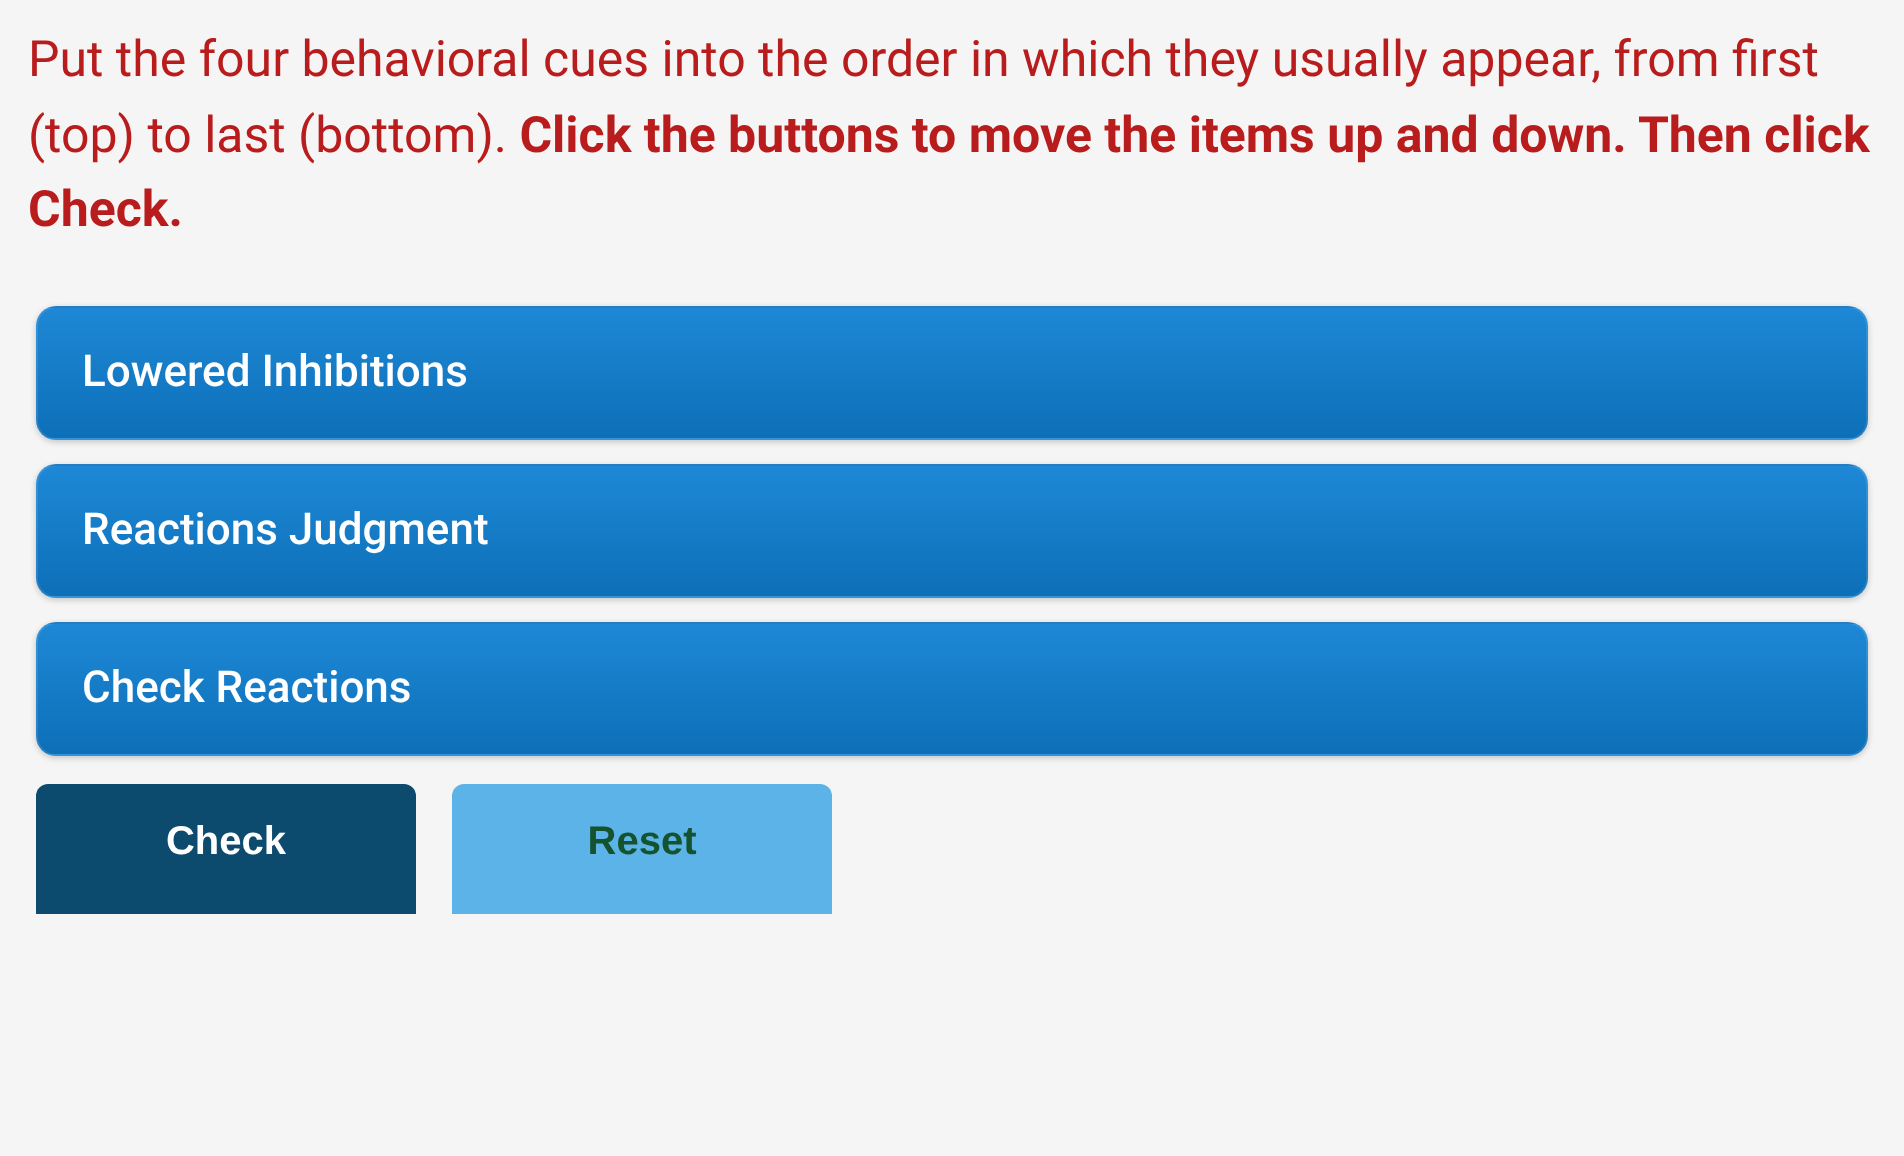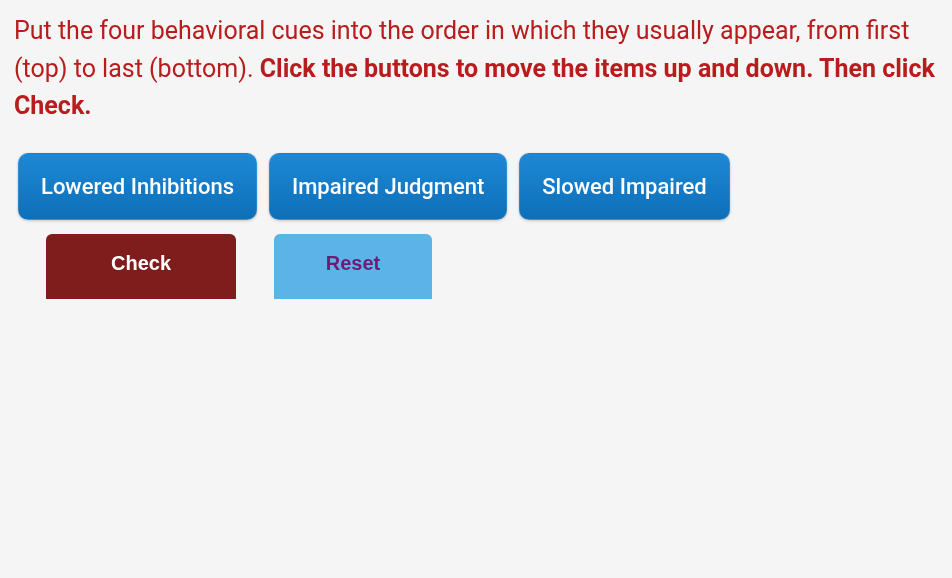--- a/index.html
+++ b/index.html
@@ -20,21 +20,21 @@
       line-height: 1.5;
       color: #b91c1c;
       margin-bottom: 28px;
       padding: 0 4px;
     }
     .instructions .bold {
       font-weight: 700;
     }
     .items-container {
       display: flex;
-      flex-direction: row;
+      flex-direction: column;
       gap: 12px;
       padding: 0 8px;
     }
     .order-item {
       background: linear-gradient(180deg, #1e88d6 0%, #0d6fb8 100%);
       color: #ffffff;
       font-size: 22px;
       font-weight: 500;
       padding: 20px 22px;
       border-radius: 10px;
@@ -42,61 +42,59 @@
       box-shadow: 0 1px 3px rgba(0,0,0,0.2);
       border: 1px solid rgba(255,255,255,0.1);
     }
     .action-row {
       display: flex;
       gap: 18px;
       margin-top: 14px;
       padding: 0 8px;
     }
     .check-btn {
-      background: #7f1d1d;
+      background: #0c4a6e;
       color: #ffffff;
       font-size: 20px;
       font-weight: 700;
       border: none;
       border-radius: 6px 6px 0 0;
       padding: 18px 0 24px 0;
       width: 190px;
       text-align: center;
       cursor: pointer;
-      margin-left: 28px;
     }
     .reset-btn {
       background: #5bb3e8;
-      color: #701a75;
+      color: #14532d;
       font-size: 20px;
       font-weight: 600;
       border: none;
       border-radius: 6px 6px 0 0;
       padding: 18px 0 24px 0;
-      width: 158px;
+      width: 190px;
       text-align: center;
       cursor: pointer;
-      margin-left: 20px;
     }
   </style>
 </head>
 <body>
 
 <div class="instructions">
   <span>Put the four behavioral cues into the order in which they usually appear, from first (top) to last (bottom). </span><span class="bold">Click the buttons to move the items up and down. Then click Check.</span>
 </div>
 
 <div class="items-container">
   <div class="order-item">
     <span>Lowered Inhibitions</span>
   </div>
   <div class="order-item">
-    <span>Impaired Judgment</span>
+    <span>Reactions Judgment</span>
   </div>
   <div class="order-item">
-    <span>Slowed Impaired</span>
+    <span>Check Reactions</span>
   </div>
 </div>
 
 <div class="action-row">
   <button class="check-btn">Check</button>
   <button class="reset-btn">Reset</button>
 </div>
 
 </body></html>

